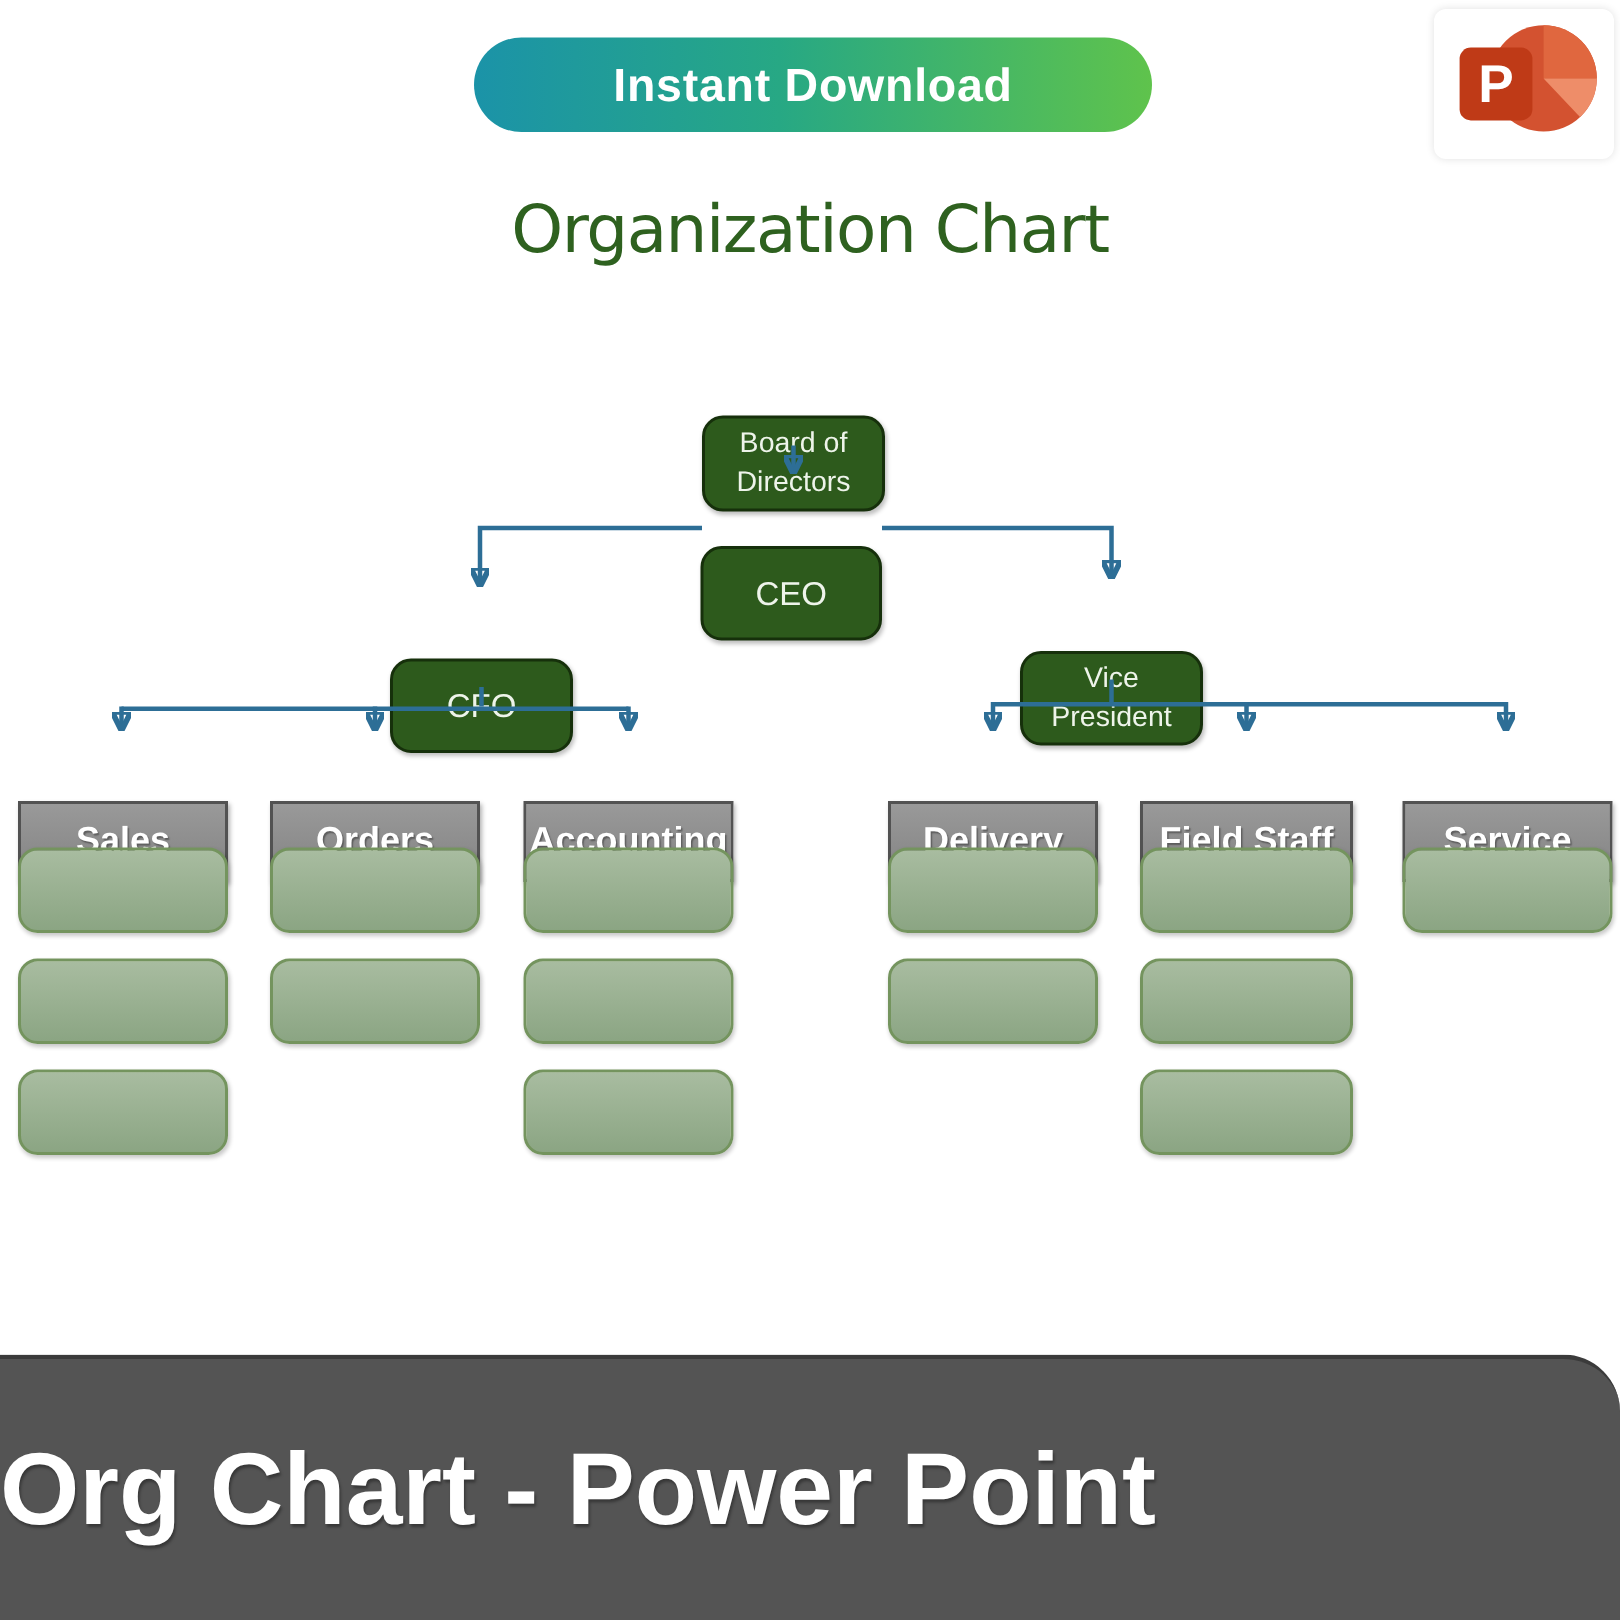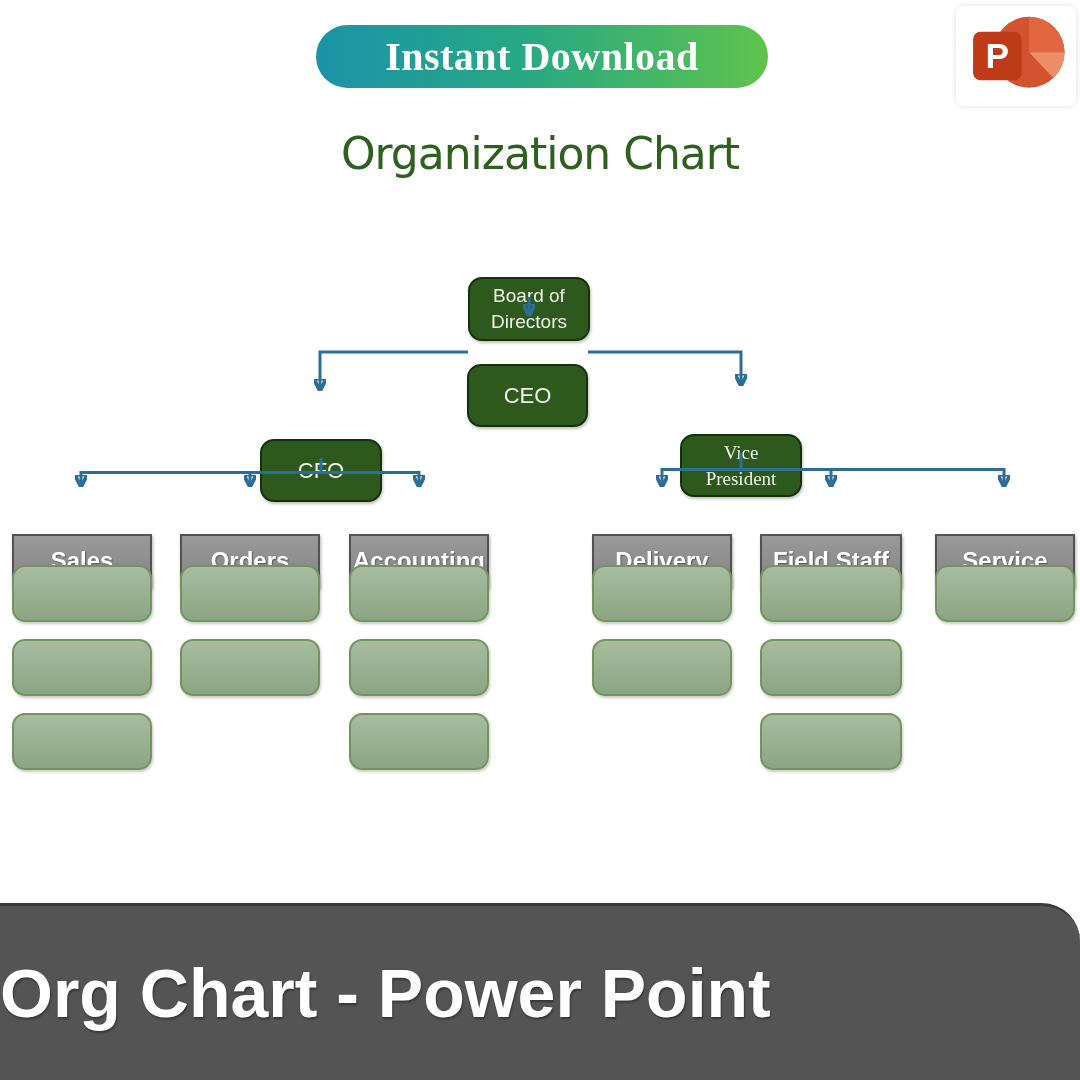--- a/index.html
+++ b/index.html
@@ -32,24 +32,23 @@
   .badge{
     position:absolute;
     left:316px;top:25px;
     width:452px;height:63px;
     border-radius:32px;
     background:linear-gradient(90deg,var(--badge-a) 0%,#27a884 45%,var(--badge-b) 100%);
     display:flex;align-items:center;justify-content:center;
   }
   .badge span{
     color:#ffffff;
-    font-size:40px;
+    font-size:31px;
     font-weight:700;
     letter-spacing:0.5px;
-    font-family:Liberation Serif, serif;
   }
 
   
   .ppt-card{
     position:absolute;
     left:956px;top:6px;
     width:120px;height:100px;
     background:#ffffff;
     border-radius:8px;
     box-shadow:0 0 6px rgba(0,0,0,0.12);
@@ -91,21 +90,21 @@
     border-radius:0;
     color:#ffffff;
     font-size:24px;
     font-weight:700;
     text-shadow:1px 1px 1px rgba(0,0,0,0.35);
     box-shadow:1px 2px 3px rgba(0,0,0,0.3);
   }
   #node-board{left:468px;top:233px;width:122px;height:64px;}
   #node-ceo{left:467px;top:320px;width:121px;height:63px;font-size:22px;}
   #node-cfo{left:260px;top:395px;width:122px;height:63px;font-size:22px;}
-  #node-vp{left:680px;top:390px;width:122px;height:63px;font-family:Liberation Serif, serif;}
+  #node-vp{left:680px;top:390px;width:122px;height:63px;}
 
   #dept-sales{left:12px;top:490px;width:140px;height:54px;}
   #dept-orders{left:180px;top:490px;width:140px;height:54px;}
   #dept-accounting{left:349px;top:490px;width:140px;height:54px;}
   #dept-delivery{left:592px;top:490px;width:140px;height:54px;}
   #dept-field-staff{left:760px;top:490px;width:142px;height:54px;}
   #dept-service{left:935px;top:490px;width:140px;height:54px;}
 
   
   .ph-col{

